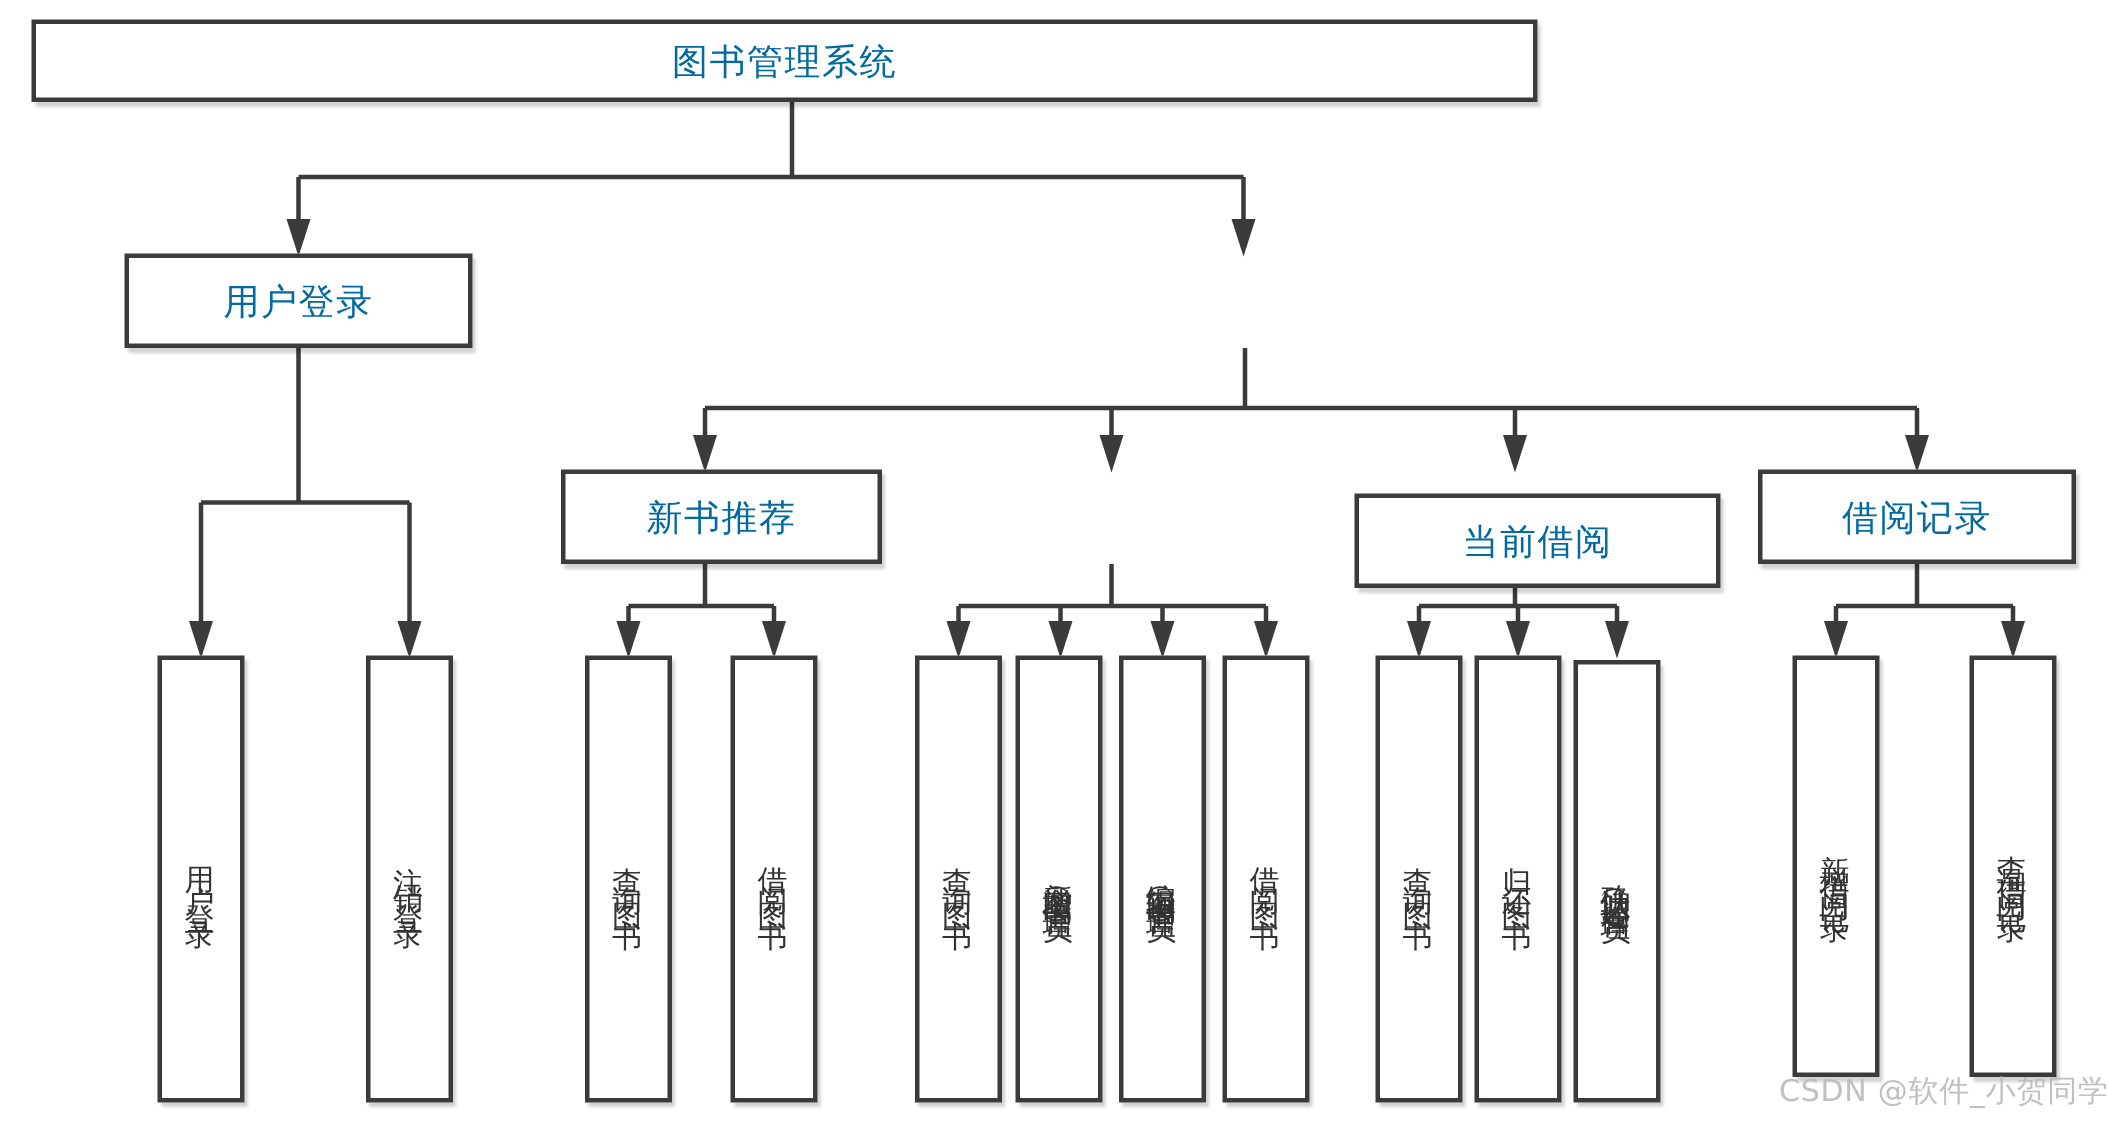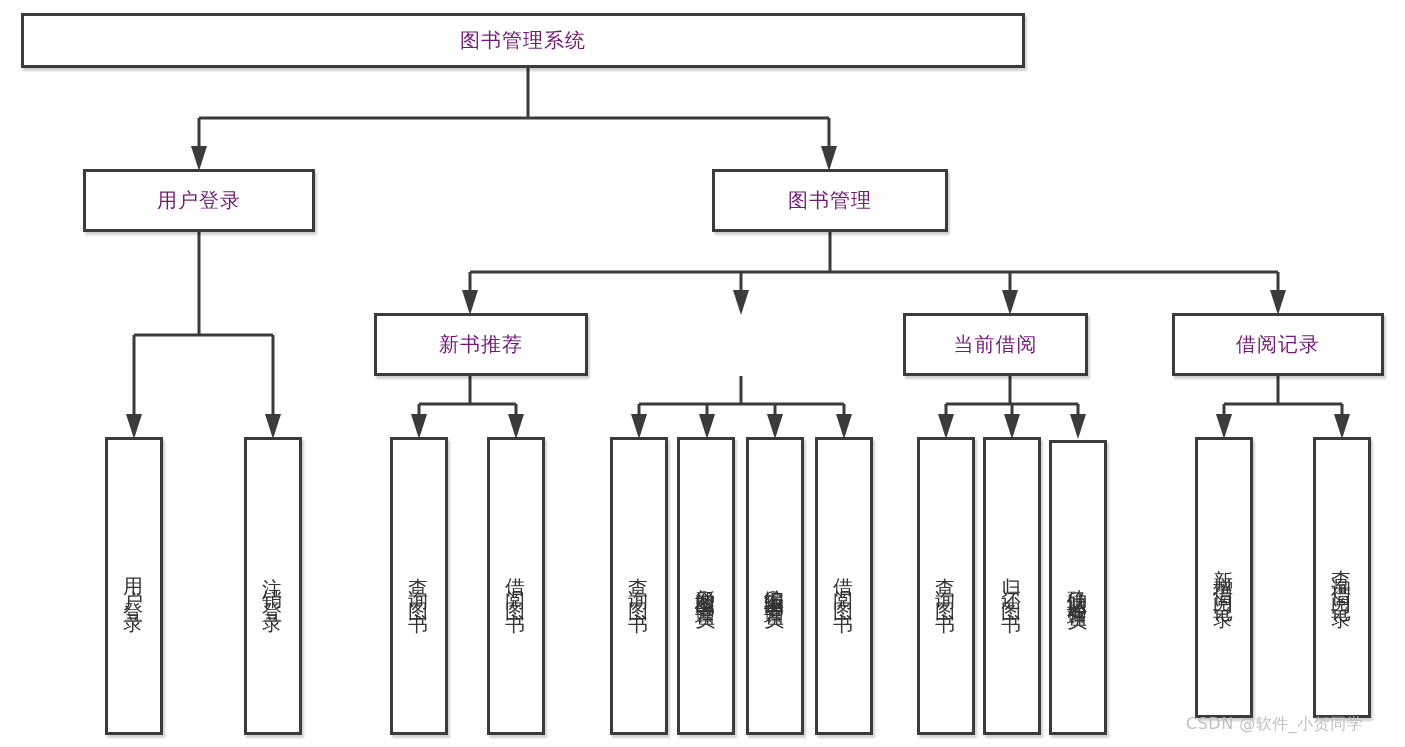--- a/index.html
+++ b/index.html
@@ -14,21 +14,21 @@
   .hbox{
     position:absolute;
     background:#ffffff;
     border:3px solid #3b3b3b;
     box-sizing:border-box;
     display:flex;align-items:center;justify-content:center;
     box-shadow:2px 3px 2px rgba(0,0,0,0.18);
     z-index:2;
   }
   .lbl{
-    font-size:20px;color:#701a75;letter-spacing:1px;white-space:nowrap;
+    font-size:24px;color:#0369a1;letter-spacing:1px;white-space:nowrap;
   }
   .vbox{
     position:absolute;
     width:58px;
     background:#ffffff;
     border:3px solid #3b3b3b;
     box-sizing:border-box;
     display:flex;align-items:center;justify-content:center;
     box-shadow:2px 3px 2px rgba(0,0,0,0.18);
     z-index:2;
@@ -38,21 +38,21 @@
     text-orientation:mixed;
     font-size:20px;color:#333333;
     letter-spacing:12px;
     white-space:nowrap;
   }
   .vlbl.mid{letter-spacing:8px;}
   .vlbl.dense{letter-spacing:3px;}
   .watermark{
     position:absolute;
     left:1186px;top:714px;
-    font-size:16px;
+    font-size:20px;
     color:rgba(185,185,185,0.9);
     letter-spacing:0.5px;
     white-space:nowrap;
     z-index:3;
   }
 </style>
 </head>
 <body>
 
 <div id="canvas">
@@ -90,28 +90,25 @@
     </g>
   </svg>
 
   <div class="hbox" style="left:21px;top:13px;width:1004px;height:55px">
     <span class="lbl">图书管理系统</span>
   </div>
 
   <div class="hbox" style="left:83px;top:169px;width:232px;height:63px">
     <span class="lbl">用户登录</span>
   </div>
-  <div class="hbox" style="left:712px;top:169px;width:236px;height:63px">
-    <span class="lbl">图书管理</span>
-  </div>
 
   <div class="hbox" style="left:374px;top:313px;width:214px;height:63px">
     <span class="lbl">新书推荐</span>
   </div>
-  <div class="hbox" style="left:903px;top:313px;width:185px;height:63px">
+  <div class="hbox" style="left:903px;top:329px;width:244px;height:63px">
     <span class="lbl">当前借阅</span>
   </div>
   <div class="hbox" style="left:1172px;top:313px;width:212px;height:63px">
     <span class="lbl">借阅记录</span>
   </div>
 
   <div class="vbox" style="left:105px;top:437px;height:298px">
     <span class="vlbl">用户登录</span>
   </div>
   <div class="vbox" style="left:244px;top:437px;height:298px">

